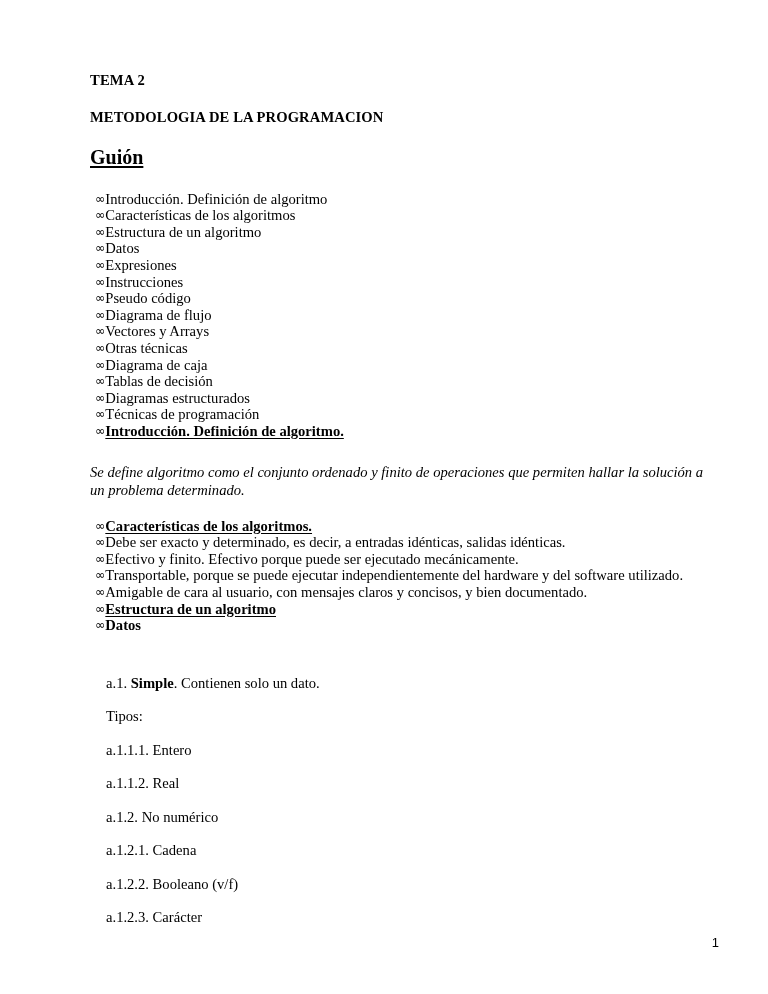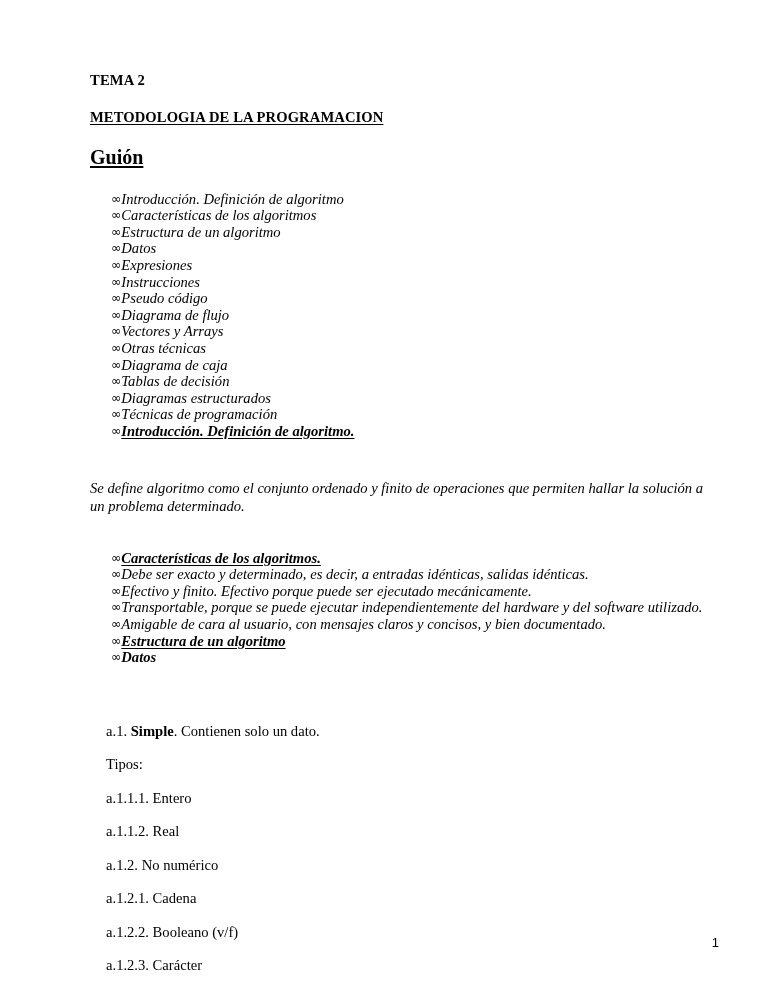--- a/index.html
+++ b/index.html
@@ -32,41 +32,39 @@
   .h-tema {
     font-size: 14.6px;
     font-weight: bold;
     letter-spacing: 0.2px;
     margin: 0 0 20px 0;
     line-height: 1.15;
   }
   .h-title {
     font-size: 14.6px;
     font-weight: bold;
-    text-decoration: underline;
     text-underline-offset: 2px;
     letter-spacing: 0.1px;
     margin: 0 0 20px 0;
     line-height: 1.15;
   }
   .h-guion {
     font-size: 20px;
     font-weight: bold;
     text-decoration: underline;
     text-underline-offset: 2px;
     margin: 0 0 22px 0;
     line-height: 1.15;
   }
 
   
   .bullet-list {
     list-style: none;
-    margin: 16px;
+    margin: 0;
     padding: 0 0 0 5px;
-    font-style: italic;
   }
   .bullet-list li {
     font-size: 14.6px;
     line-height: 16.6px;
     margin: 0;
     padding: 0;
     white-space: nowrap;
   }
   .bullet {
     font-family: "DejaVu Sans", sans-serif;

